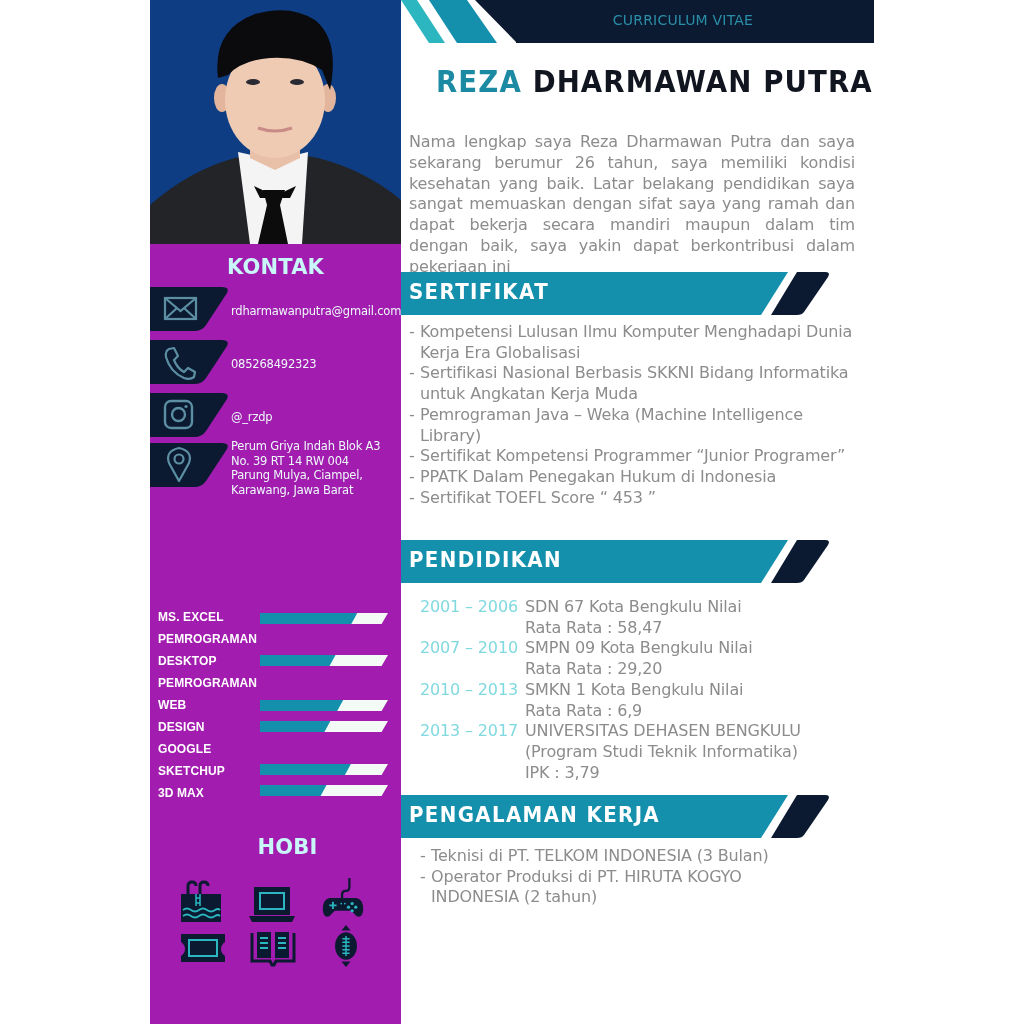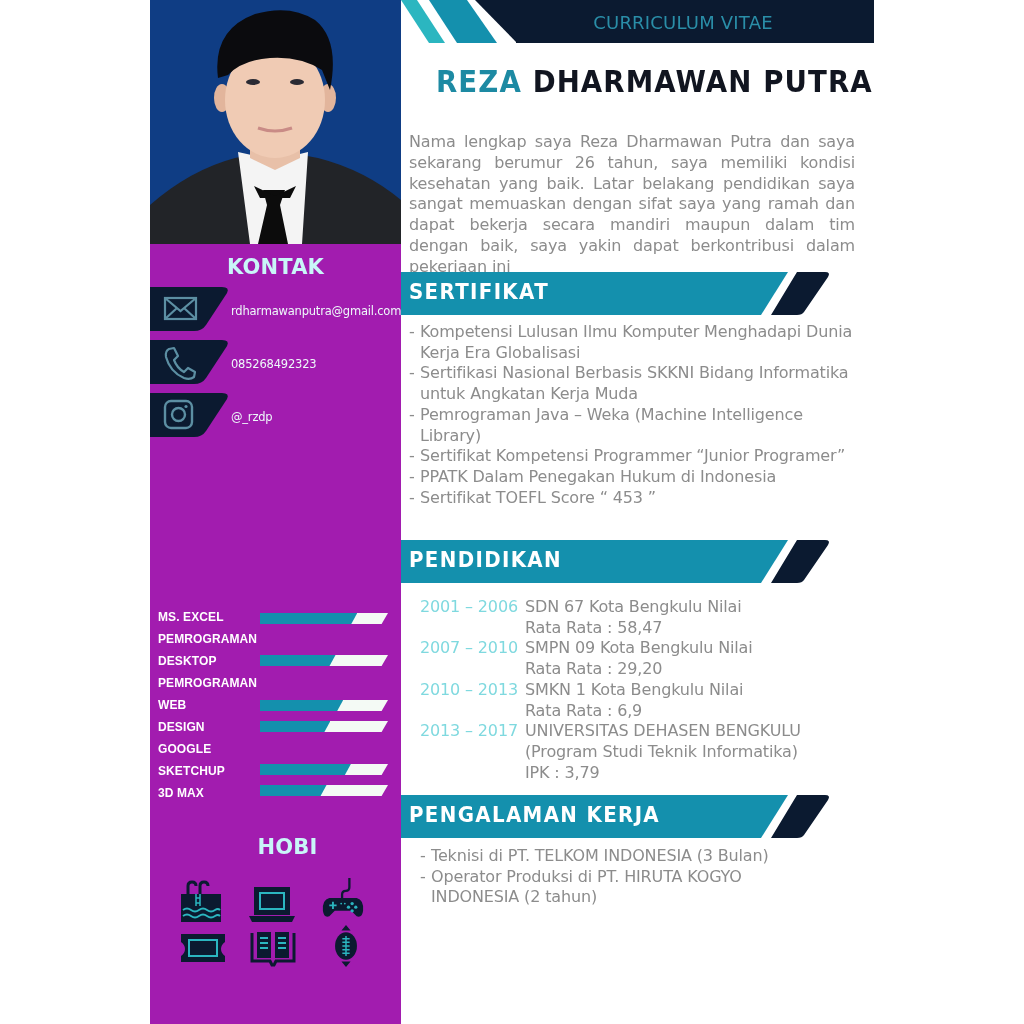--- a/index.html
+++ b/index.html
@@ -21,21 +21,21 @@
 
   .skill-label { position: absolute; left: 8px; color: #ffffff; font-size: 12px; font-weight: bold; font-family: "Liberation Sans", sans-serif; letter-spacing: 0.1px; }
   .skill-bar { position: absolute; left: 110px; width: 128px; height: 11px; }
   .skill-bar .track { position: absolute; inset: 0; background: #f4faf5; clip-path: polygon(0 0, 100% 0, 95% 100%, 0 100%); }
   .skill-bar .fill { position: absolute; left: 0; top: 0; height: 11px; background: #1490ad; clip-path: polygon(0 0, 100% 0, calc(100% - 6px) 100%, 0 100%); }
 
   .hobby-icon { position: absolute; width: 46px; height: 42px; }
 
   
   .hdr-bar { position: absolute; left: 516px; top: 0; width: 358px; height: 43px; background: #0b1a30; }
-  .hdr-title { position: absolute; left: 516px; top: 12px; width: 334px; text-align: center; color: #2a8ea8; font-size: 18px; font-family: "DejaVu Sans", sans-serif; letter-spacing: 0.2px; }
+  .hdr-title { position: absolute; left: 516px; top: 12px; width: 334px; text-align: center; color: #2a8ea8; font-size: 14px; font-family: "DejaVu Sans", sans-serif; letter-spacing: 0.2px; }
   .hdr-stripes { position: absolute; left: 401px; top: 0; }
 
   .name { position: absolute; left: 436px; top: 64px; font-family: "DejaVu Sans", sans-serif; font-weight: bold; font-size: 30px; letter-spacing: 1.2px; transform: scaleX(0.92); transform-origin: left; white-space: nowrap; }
   .name .first { color: #1d8aa3; }
   .name .last { color: #111520; }
 
   .about { position: absolute; left: 409px; top: 132px; width: 446px; color: #8c8c8c; font-size: 16px; line-height: 20.8px; text-align: justify; font-family: "DejaVu Sans", sans-serif; letter-spacing: -0.15px; }
 
   .sec-banner { position: absolute; left: 401px; height: 43px; width: 430px; padding-left: 16px; }
   .sec-banner svg { position: absolute; left: 0; top: 0; }
@@ -115,20 +115,35 @@
         <g>
           <rect x="15" y="8" width="27" height="27" rx="6" fill="none" stroke="#5c8fa3" stroke-width="2.4"></rect>
           <circle cx="28.5" cy="21.5" r="6.5" fill="none" stroke="#5c8fa3" stroke-width="2.4"></circle>
           <circle cx="36" cy="13.5" r="1.6" fill="#5c8fa3"></circle>
         </g>
       </svg>
     </div>
     <div class="contact-text" style="top:17px;">@_rzdp</div>
   </div>
 
+  <div class="contact-row" style="top:443px;">
+    <div class="contact-tab">
+      <svg width="80" height="44" viewBox="0 0 80 44">
+        <path d="M0 0 L72 0 Q80 0 77 6 L56 38 Q52 44 44 44 L0 44 Z" fill="#0b1a30"></path>
+        <g>
+          <path d="M29 38 L19 20 Q15 8 29 5 Q43 8 39 20 Z" fill="none" stroke="#5c8fa3" stroke-width="2.2" stroke-linejoin="round"></path>
+          <circle cx="29" cy="16" r="4.5" fill="none" stroke="#5c8fa3" stroke-width="2.2"></circle>
+        </g>
+      </svg>
+    </div>
+    <div class="contact-text" style="top:-4px; white-space: pre-line; line-height:14.5px;">Perum Griya Indah Blok A3
+No. 39 RT 14 RW 004
+Parung Mulya, Ciampel,
+Karawang, Jawa Barat</div>
+  </div>
 
 
   <div class="skill-label" style="top:610px;">MS. EXCEL</div>
   <div class="skill-label" style="top:632px;">PEMROGRAMAN</div>
   <div class="skill-label" style="top:654px;">DESKTOP</div>
   <div class="skill-label" style="top:676px;">PEMROGRAMAN</div>
   <div class="skill-label" style="top:698px;">WEB</div>
   <div class="skill-label" style="top:720px;">DESIGN</div>
   <div class="skill-label" style="top:742px;">GOOGLE</div>
   <div class="skill-label" style="top:764px;">SKETCHUP</div>

